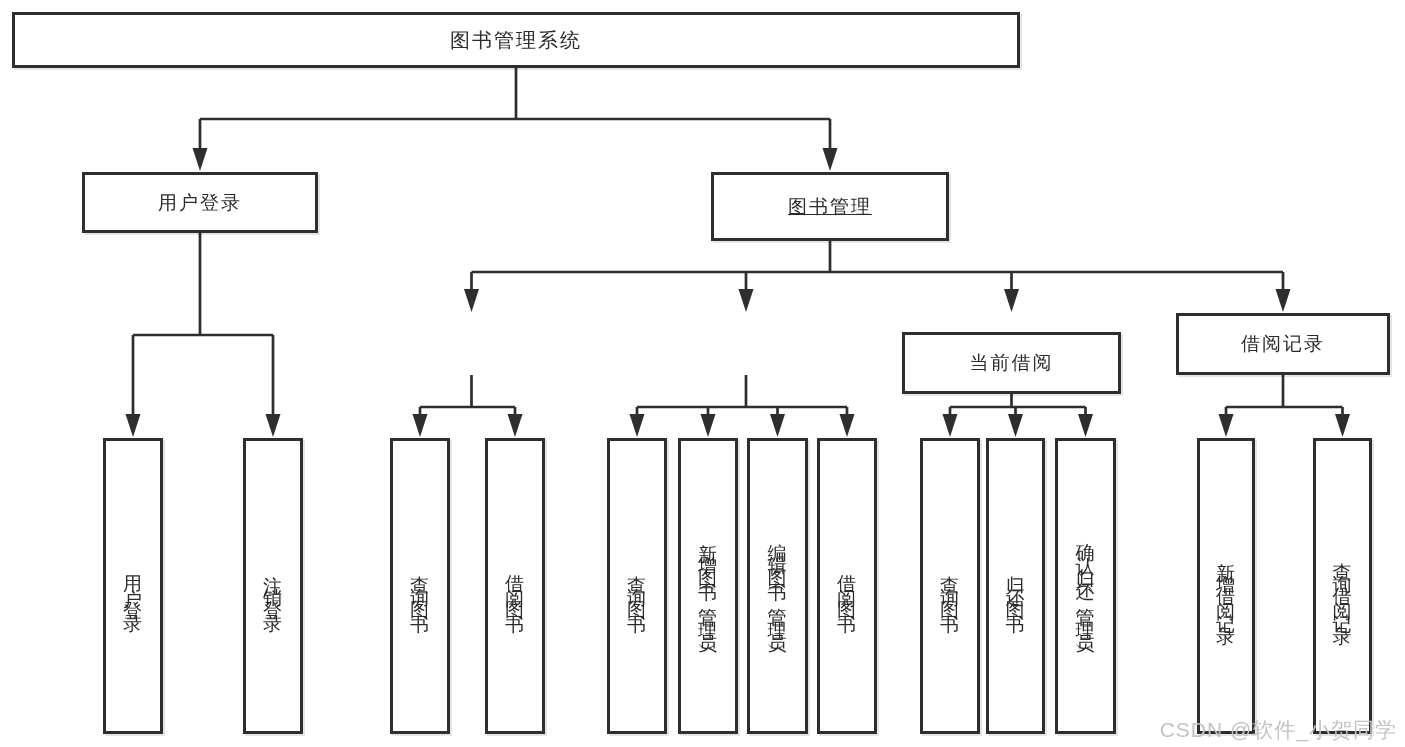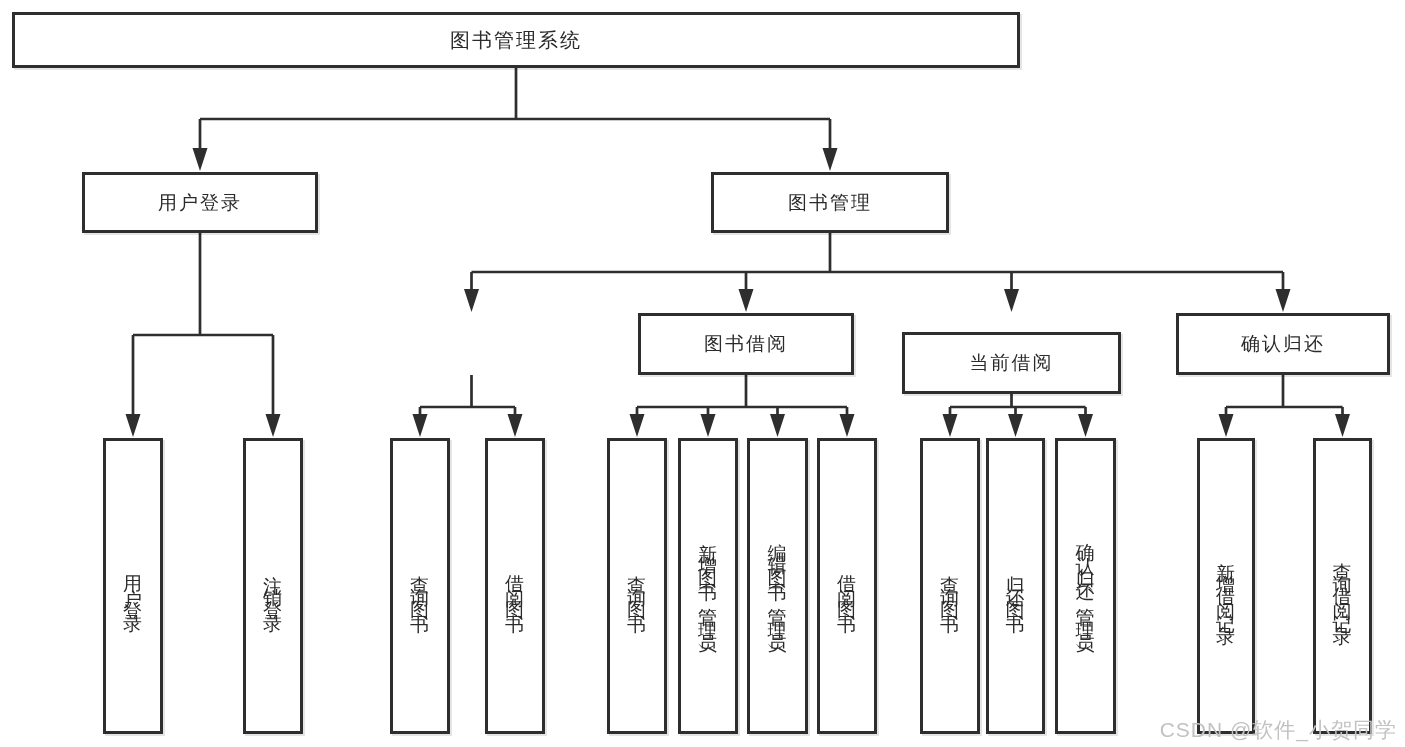--- a/index.html
+++ b/index.html
@@ -91,32 +91,29 @@
     <path class="fill" d="M1218.5,414 L1233.5,414 L1226,437 Z M1335,414 L1350,414 L1342.5,437 Z"></path>
   </svg>
 
   <div class="hnode root" style="left:12px; top:12px; width:1008px; height:56px;">
     <span>图书管理系统</span>
   </div>
 
   <div class="hnode" style="left:82px; top:172px; width:236px; height:61px;">
     <span>用户登录</span>
   </div>
-  <div class="hnode" style="left:711px; top:172px; width:238px; height:61px;">
+  <div class="hnode" style="left:711px; top:172px; width:238px; height:69px;text-decoration:underline;">
     <span>图书管理</span>
   </div>
 
-  <div class="hnode" style="left:638px; top:313px; width:216px; height:62px;">
-    <span>图书借阅</span>
-  </div>
   <div class="hnode" style="left:902px; top:332px; width:219px; height:62px;">
     <span>当前借阅</span>
   </div>
   <div class="hnode" style="left:1176px; top:313px; width:214px; height:62px;">
-    <span>确认归还</span>
+    <span>借阅记录</span>
   </div>
 
   <div class="vnode" style="left:103px; width:60px;">
     <span>用户登录</span>
   </div>
   <div class="vnode" style="left:243px; width:60px;">
     <span>注销登录</span>
   </div>
 
   <div class="vnode" style="left:390px; width:60px;">

